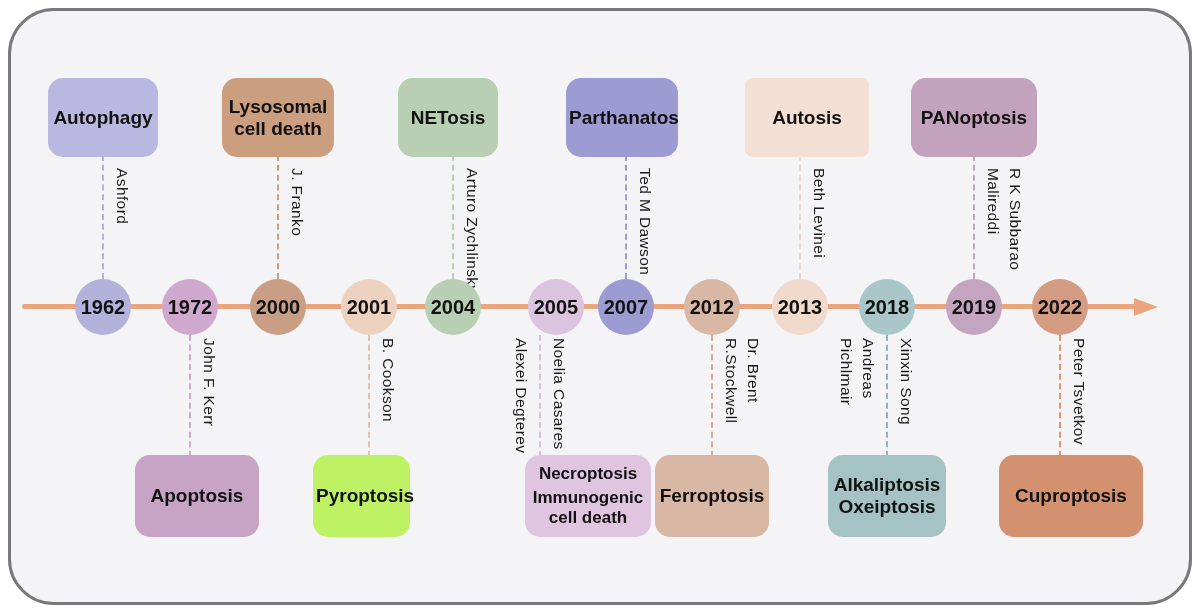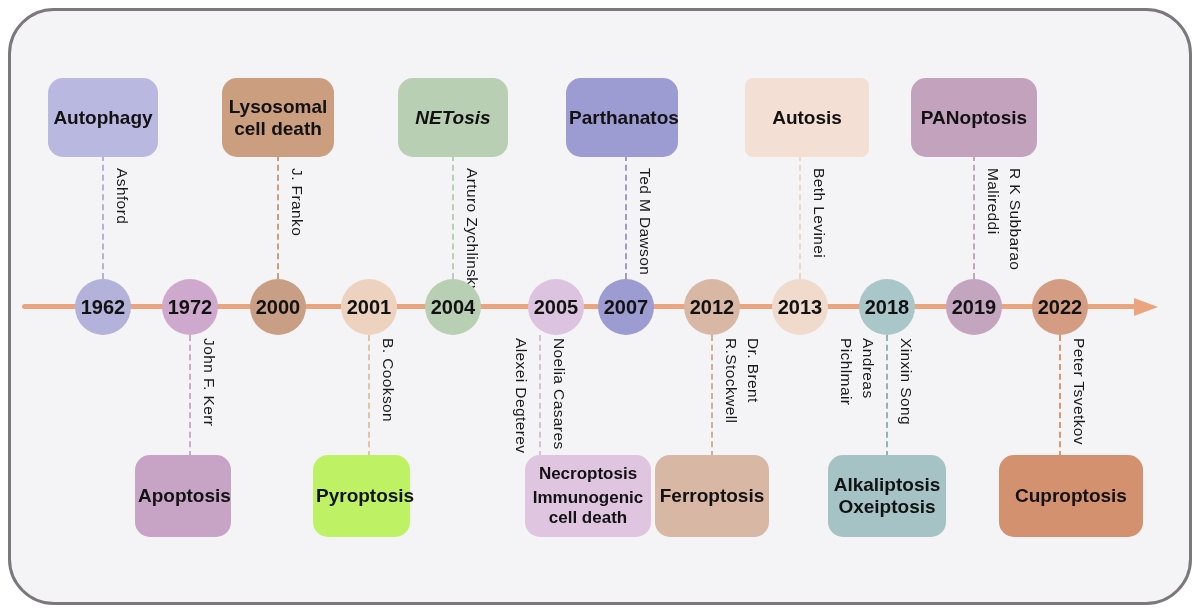--- a/index.html
+++ b/index.html
@@ -51,21 +51,21 @@
 <div id="events-layer">
     <div class="connector" style="left: 102px; top: 155px; height: 124px; border-left: 2px dashed rgb(179, 178, 218);"></div>
     <div class="event-box" style="left: 48px; width: 110px; top: 78px; min-height: 79px; background: rgb(185, 184, 224);">
       <div class="lbl">Autophagy</div>
     </div>
     <div class="year-circle" style="left: 75px; background: rgb(179, 178, 218);">1962</div>
     <div class="names" style="top: 168px; left: 111px;">
       <div>Ashford</div>
     </div>
     <div class="connector" style="left: 189px; top: 335px; height: 122px; border-left: 2px dashed rgb(207, 169, 205);"></div>
-    <div class="event-box" style="left: 135px; width: 96px; top: 455px; min-height: 82px; background: rgb(199, 164, 198);">
+    <div class="event-box" style="left: 135px; width: 124px; top: 455px; min-height: 82px; background: rgb(199, 164, 198);">
       <div class="lbl">Apoptosis</div>
     </div>
     <div class="year-circle" style="left: 162px; background: rgb(207, 169, 205);">1972</div>
     <div class="names" style="top: 338px; left: 198px;">
       <div>John F. Kerr</div>
     </div>
     <div class="connector" style="left: 277px; top: 155px; height: 124px; border-left: 2px dashed rgb(204, 158, 128);"></div>
     <div class="event-box" style="left: 222px; width: 112px; top: 78px; min-height: 79px; background: rgb(204, 158, 128);">
       <div class="lbl">Lysosomal cell death</div>
     </div>
@@ -75,21 +75,21 @@
     </div>
     <div class="connector" style="left: 368px; top: 335px; height: 122px; border-left: 2px dashed rgb(227, 194, 166);"></div>
     <div class="event-box" style="left: 313px; width: 97px; top: 455px; min-height: 82px; background: #bef264; align-items: center;">
       <div class="lbl">Pyroptosis</div>
     </div>
     <div class="year-circle" style="left: 341px; background: rgb(237, 211, 191);">2001</div>
     <div class="names" style="top: 338px; left: 377px;">
       <div>B. Cookson</div>
     </div>
     <div class="connector" style="left: 452px; top: 155px; height: 124px; border-left: 2px dashed rgb(184, 207, 180);"></div>
-    <div class="event-box" style="left: 398px; width: 110px; top: 78px; min-height: 79px; background: rgb(184, 207, 180); font-style: italic;">
+    <div class="event-box" style="left: 398px; width: 100px; top: 78px; min-height: 79px; background: rgb(184, 207, 180);">
       <div class="lbl">NETosis</div>
     </div>
     <div class="year-circle" style="left: 425px; background: rgb(184, 207, 180);">2004</div>
     <div class="names" style="top: 168px; left: 461px;">
       <div>Arturo Zychlinsky</div>
     </div>
     <div class="connector" style="left: 539px; top: 335px; height: 122px; border-left: 2px dashed rgb(217, 190, 221);"></div>
     <div class="event-box small" style="left: 477px; width: 126px; top: 455px; min-height: 82px; background: rgb(223, 197, 224);">
       <div class="lbl">Necroptosis</div>
       <div class="lbl">Immunogenic cell death</div>

